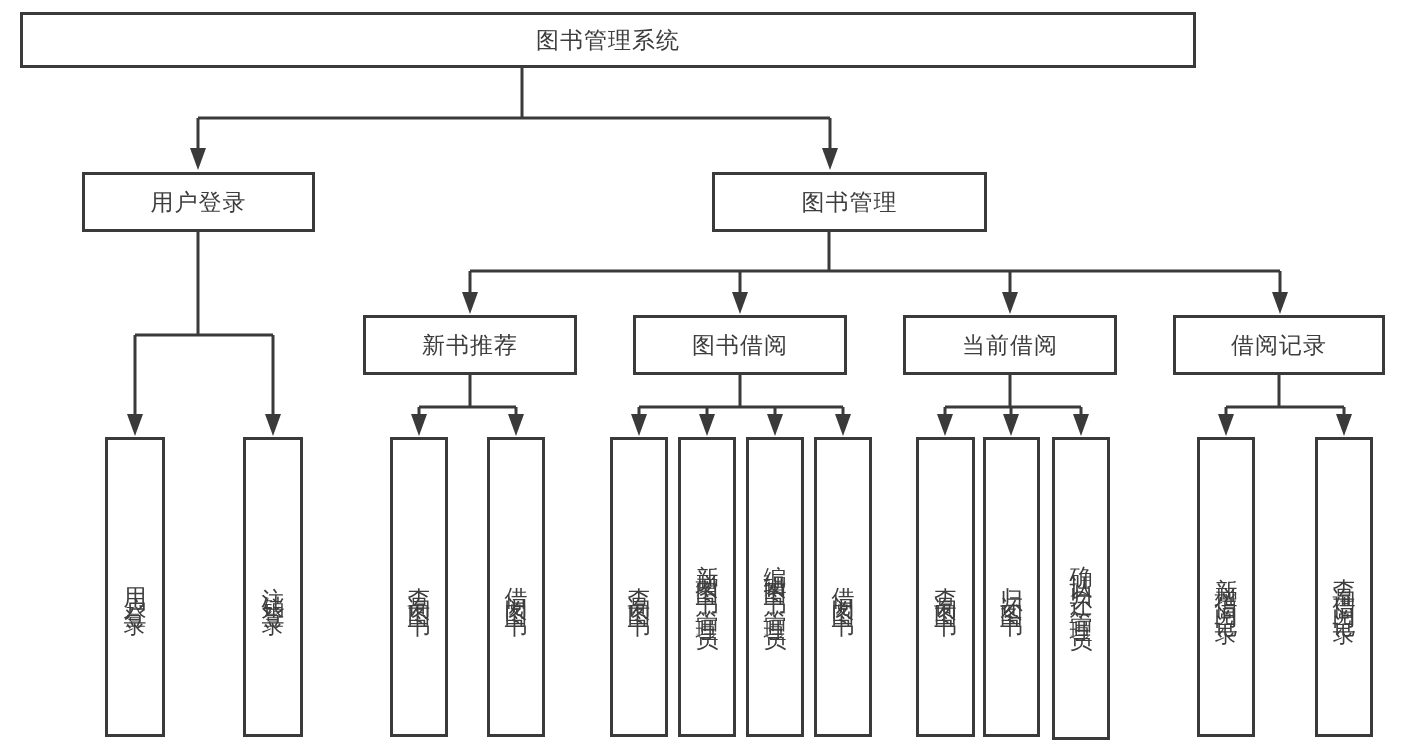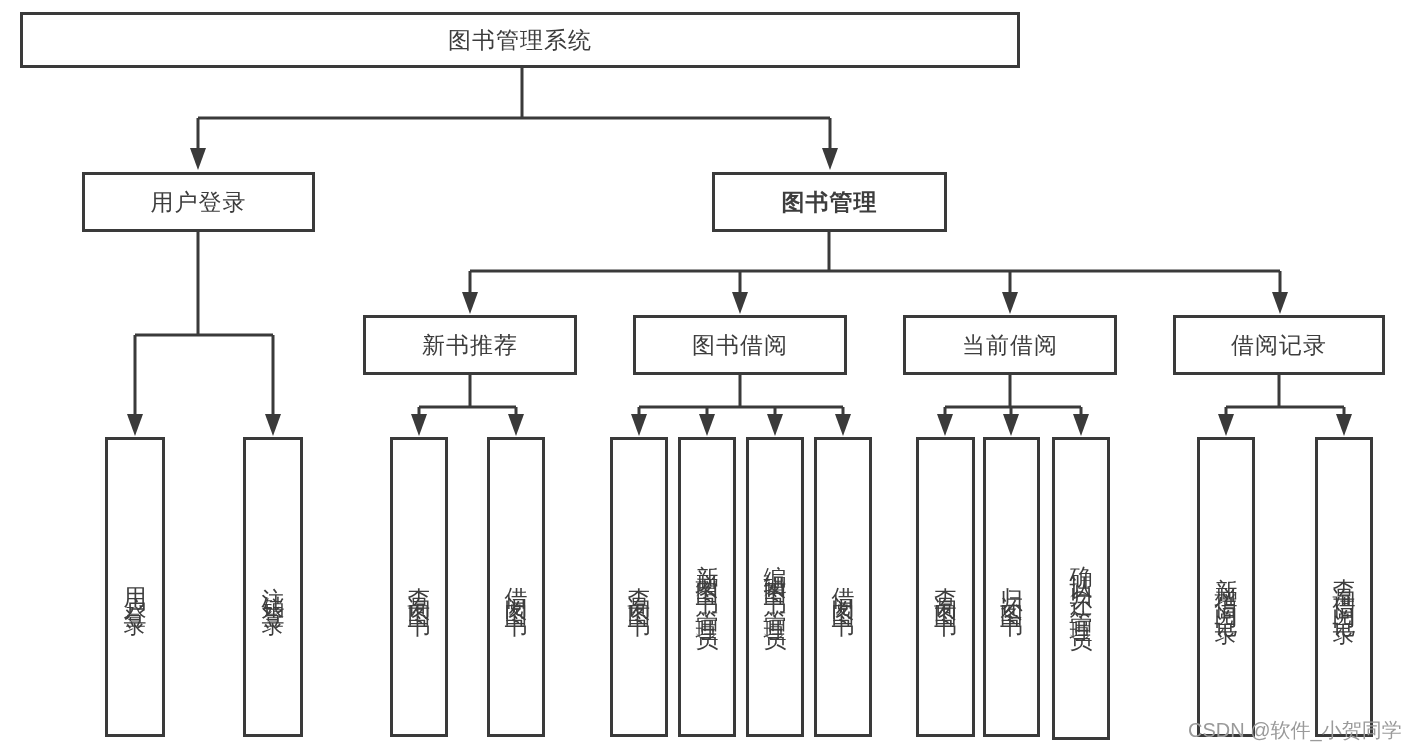--- a/index.html
+++ b/index.html
@@ -91,28 +91,28 @@
     <path d="M1010,375 V407 M945,407 H1081 M945,407 V418 M1011,407 V418 M1081,407 V418"></path>
     <polygon points="937,414 953,414 945,436"></polygon>
     <polygon points="1003,414 1019,414 1011,436"></polygon>
     <polygon points="1073,414 1089,414 1081,436"></polygon>
 
     <path d="M1279,375 V407 M1226,407 H1344 M1226,407 V418 M1344,407 V418"></path>
     <polygon points="1218,414 1234,414 1226,436"></polygon>
     <polygon points="1336,414 1352,414 1344,436"></polygon>
   </svg>
 
-  <div class="box" style="left:20px; top:12px; width:1000px; height:56px;">
+  <div class="box" style="left:20px; top:12px; width:1176px; height:56px;">
     <span>图书管理系统</span>
   </div>
 
   <div class="box" style="left:82px; top:172px; width:233px; height:60px;">
     <span>用户登录</span>
   </div>
-  <div class="box" style="left:712px; top:172px; width:235px; height:60px;font-weight:bold;">
+  <div class="box" style="left:712px; top:172px; width:275px; height:60px;">
     <span>图书管理</span>
   </div>
 
   <div class="box" style="left:633px; top:315px; width:214px; height:60px;">
     <span>图书借阅</span>
   </div>
   <div class="box" style="left:363px; top:315px; width:214px; height:60px;">
     <span>新书推荐</span>
   </div>
   <div class="box" style="left:903px; top:315px; width:214px; height:60px;text-align:right;">
@@ -159,15 +159,14 @@
     <span>确认归还（管理员）</span>
   </div>
 
   <div class="box leaf" style="left:1197px; top:437px; width:58px; height:300px;">
     <span>新增借阅记录</span>
   </div>
   <div class="box leaf" style="left:1315px; top:437px; width:58px; height:300px;">
     <span>查询借阅记录</span>
   </div>
 
-  <div class="watermark">CSDN @软件_小贺同学</div>
 
 </div>
 
 </body></html>

